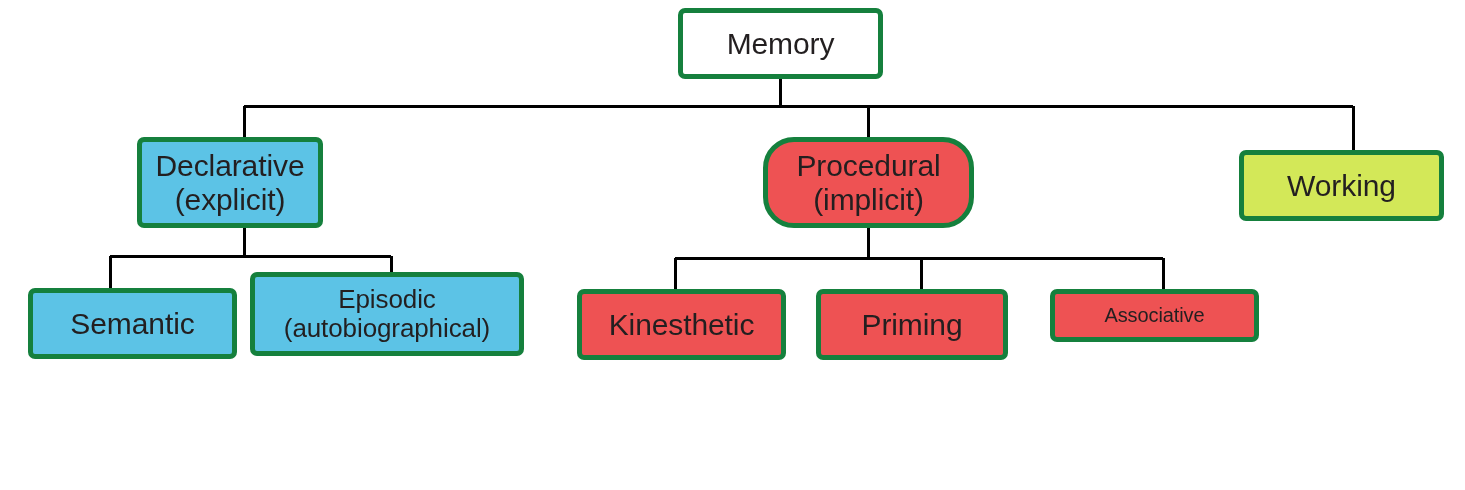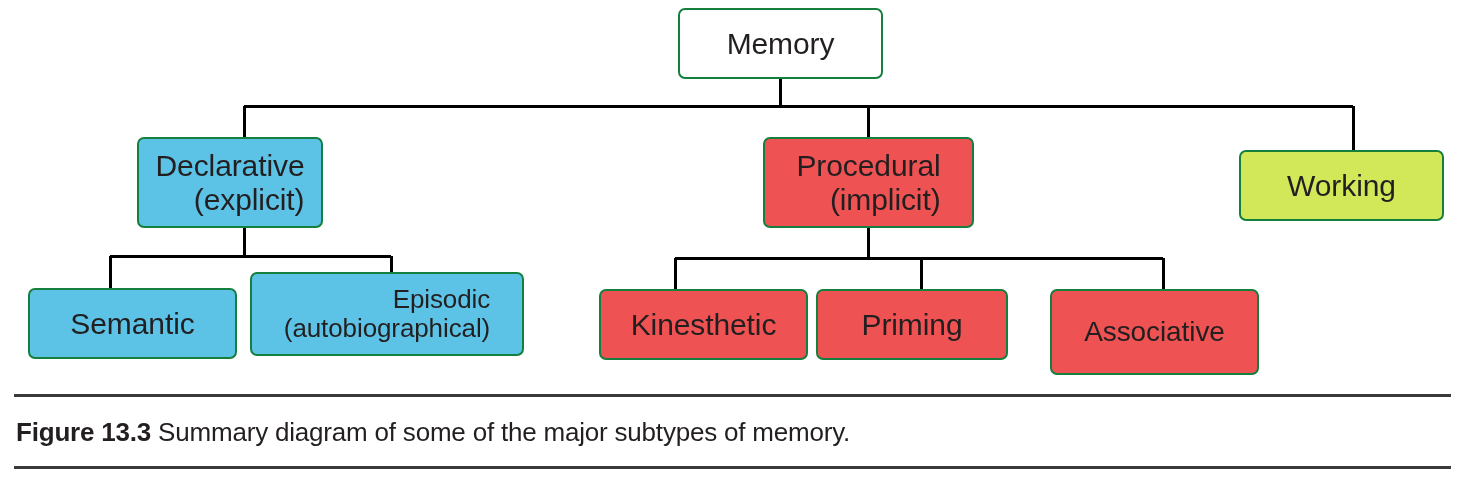--- a/index.html
+++ b/index.html
@@ -26,26 +26,26 @@
     height: 390px;
   }
   #diagram svg {
     position: absolute;
     left: 0;
     top: 0;
   }
   .node {
     position: absolute;
     box-sizing: border-box;
-    border: 2px solid #15803d;
+    border: 5px solid #15803d;
     border-radius: 7px;
     display: flex;
     align-items: center;
     justify-content: center;
-    text-align: right;
+    text-align: center;
     line-height: 1.13;
     color: #231f20;
     letter-spacing: -0.1px;
     white-space: pre-line;
   }
   .node-memory   { background: #ffffff; }
   .node-blue     { background: #5cc3e6; }
   .node-red      { background: #ee5253; }
   .node-green    { background: #d3e858; }
 
@@ -99,37 +99,32 @@
         <line x1="921" y1="258" x2="921" y2="289"></line>
         <line x1="1163" y1="258" x2="1163" y2="289"></line>
       </g>
     </svg>
 
     <div class="node node-memory" style="left:678px; top:8px; width:205px; height:71px; font-size:30px;">Memory</div>
 
     <div class="node node-blue" style="left:137px; top:137px; width:186px; height:91px; font-size:30px;">Declarative
 (explicit)</div>
 
-    <div class="node node-red" style="left:763px; top:137px; width:211px; height:91px; font-size:30px;">Procedural
+    <div class="node node-red" style="left:763px; top:137px; width:211px; height:91px; font-size:30px;border-radius:31px;">Procedural
 (implicit)</div>
 
     <div class="node node-green" style="left:1239px; top:150px; width:205px; height:71px; font-size:30px;">Working</div>
 
     <div class="node node-blue" style="left:28px; top:288px; width:209px; height:71px; font-size:30px;">Semantic</div>
 
     <div class="node node-blue" style="left:250px; top:272px; width:274px; height:84px; font-size:26px;">Episodic
 (autobiographical)</div>
 
-    <div class="node node-red" style="left:599px; top:289px; width:209px; height:71px; font-size:30px;">Kinesthetic</div>
+    <div class="node node-red" style="left:577px; top:289px; width:209px; height:71px; font-size:30px;">Kinesthetic</div>
 
     <div class="node node-red" style="left:816px; top:289px; width:192px; height:71px; font-size:30px;">Priming</div>
 
-    <div class="node node-red" style="left:1050px; top:289px; width:209px; height:86px; font-size:28px;">Associative</div>
+    <div class="node node-red" style="left:1050px; top:289px; width:209px; height:53px; font-size:20px;">Associative</div>
 
   </div>
 
-  <div id="caption-block">
-    <div class="rule"></div>
-    <div id="caption"><span class="fig-label">Figure 13.3</span><span> Summary diagram of some of the major subtypes of memory.</span></div>
-    <div class="rule"></div>
-  </div>
 
 </div>
 
 </body></html>

